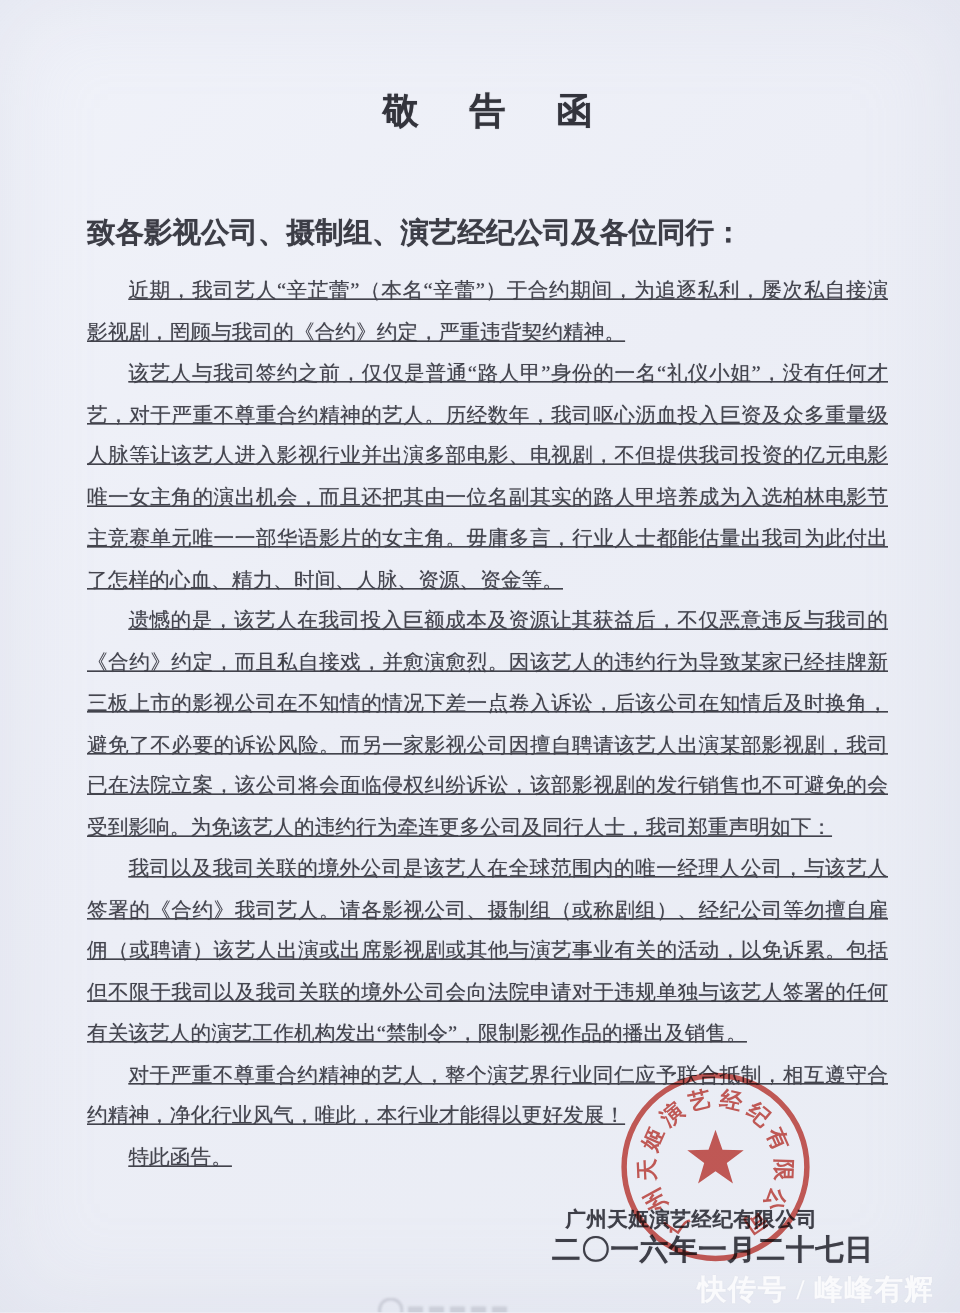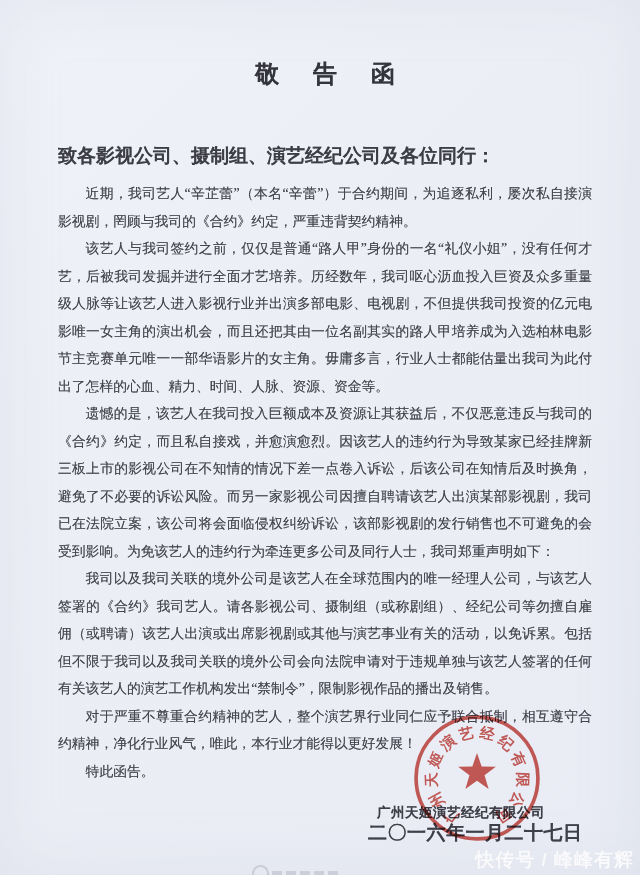--- a/index.html
+++ b/index.html
@@ -32,21 +32,21 @@
     text-shadow: 0 0 0.6px rgba(50,50,60,0.65);
   }
   .salutation {
     margin: 52px 0 0 0;
     font-size: 19px;
     font-weight: bold;
     line-height: 28px;
     color: #3c3d46;
     text-shadow: 0 0 0.5px rgba(55,55,65,0.5);
   }
-  .paragraphs { margin-top: 10px; }
+  .paragraphs { margin-top: 10px; text-decoration: underline; }
   .para {
     margin: 0;
     font-size: 13.8px;
     line-height: 27.5px;
     text-align: justify;
     text-indent: 2em;
     color: #44454e;
     text-shadow: 0 0 0.5px rgba(60,60,72,0.55);
   }
   .sig-company {
@@ -80,22 +80,22 @@
     filter: blur(0.3px);
   }
   .seal text {
     font-family: "Liberation Serif", "DejaVu Serif", serif;
     font-size: 14.5px;
     font-weight: bold;
     fill: #c8423a;
   }
   .watermark {
     position: absolute;
-    right: 6px; bottom: 2px;
-    font-family: Liberation Sans, sans-serif;
+    right: 17px; bottom: 2px;
+    font-family: Liberation Serif, serif;
     font-size: 19px;
     font-weight: bold;
     letter-spacing: 1px;
     color: rgba(255,255,255,0.82);
     text-shadow: 0 0 1px rgba(220,222,232,0.6);
     z-index: 4;
   }
   .cutoff-logo {
     position: absolute;
     left: 252px; bottom: -6px;
@@ -119,21 +119,21 @@
 </style>
 </head>
 <body>
 
 <div class="page">
   <div class="content">
     <h1 class="title">敬 告 函</h1>
     <p class="salutation">致各影视公司、摄制组、演艺经纪公司及各位同行：</p>
     <div class="paragraphs">
       <p class="para">近期，我司艺人“辛芷蕾”（本名“辛蕾”）于合约期间，为追逐私利，屡次私自接演影视剧，罔顾与我司的《合约》约定，严重违背契约精神。</p>
-      <p class="para">该艺人与我司签约之前，仅仅是普通“路人甲”身份的一名“礼仪小姐”，没有任何才艺，后被我司发掘并进行全面才艺培养。历经数年，我司呕心沥血投入巨资及众多重量级人脉等让该艺人进入影视行业并出演多部电影、电视剧，不但提供我司投资的亿元电影唯一女主角的演出机会，而且还把其由一位名副其实的路人甲培养成为入选柏林电影节主竞赛单元唯一一部华语影片的女主角。毋庸多言，行业人士都能估量出我司为此付出了怎样的心血、精力、时间、人脉、资源、资金等。</p>
+      <p class="para">该艺人与我司签约之前，仅仅是普通“路人甲”身份的一名“礼仪小姐”，没有任何才艺，对于严重不尊重合约精神的艺人。历经数年，我司呕心沥血投入巨资及众多重量级人脉等让该艺人进入影视行业并出演多部电影、电视剧，不但提供我司投资的亿元电影唯一女主角的演出机会，而且还把其由一位名副其实的路人甲培养成为入选柏林电影节主竞赛单元唯一一部华语影片的女主角。毋庸多言，行业人士都能估量出我司为此付出了怎样的心血、精力、时间、人脉、资源、资金等。</p>
       <p class="para">遗憾的是，该艺人在我司投入巨额成本及资源让其获益后，不仅恶意违反与我司的《合约》约定，而且私自接戏，并愈演愈烈。因该艺人的违约行为导致某家已经挂牌新三板上市的影视公司在不知情的情况下差一点卷入诉讼，后该公司在知情后及时换角，避免了不必要的诉讼风险。而另一家影视公司因擅自聘请该艺人出演某部影视剧，我司已在法院立案，该公司将会面临侵权纠纷诉讼，该部影视剧的发行销售也不可避免的会受到影响。为免该艺人的违约行为牵连更多公司及同行人士，我司郑重声明如下：</p>
       <p class="para">我司以及我司关联的境外公司是该艺人在全球范围内的唯一经理人公司，与该艺人签署的《合约》我司艺人。请各影视公司、摄制组（或称剧组）、经纪公司等勿擅自雇佣（或聘请）该艺人出演或出席影视剧或其他与演艺事业有关的活动，以免诉累。包括但不限于我司以及我司关联的境外公司会向法院申请对于违规单独与该艺人签署的任何有关该艺人的演艺工作机构发出“禁制令”，限制影视作品的播出及销售。</p>
       <p class="para">对于严重不尊重合约精神的艺人，整个演艺界行业同仁应予联合抵制，相互遵守合约精神，净化行业风气，唯此，本行业才能得以更好发展！</p>
       <p class="para">特此函告。</p>
     </div>
   </div>
 
   <div class="sig-company">广州天姬演艺经纪有限公司</div>
   <div class="sig-date">二〇一六年一月二十七日</div>
 

